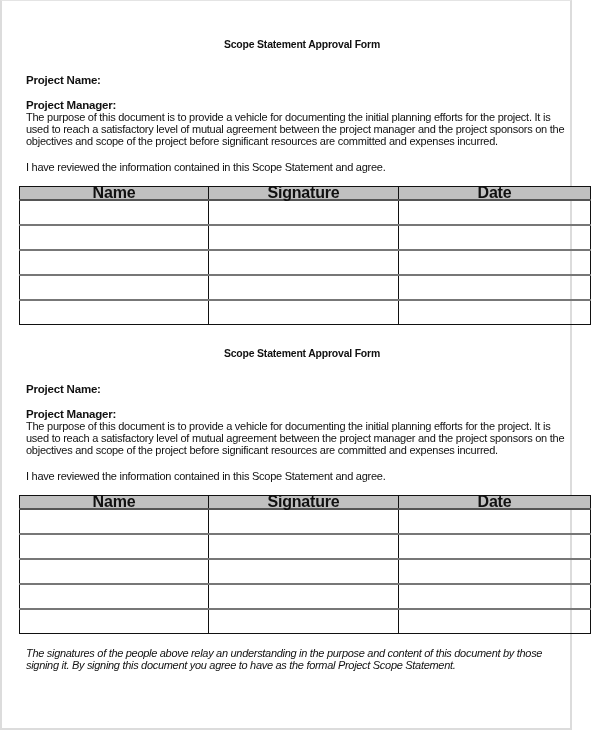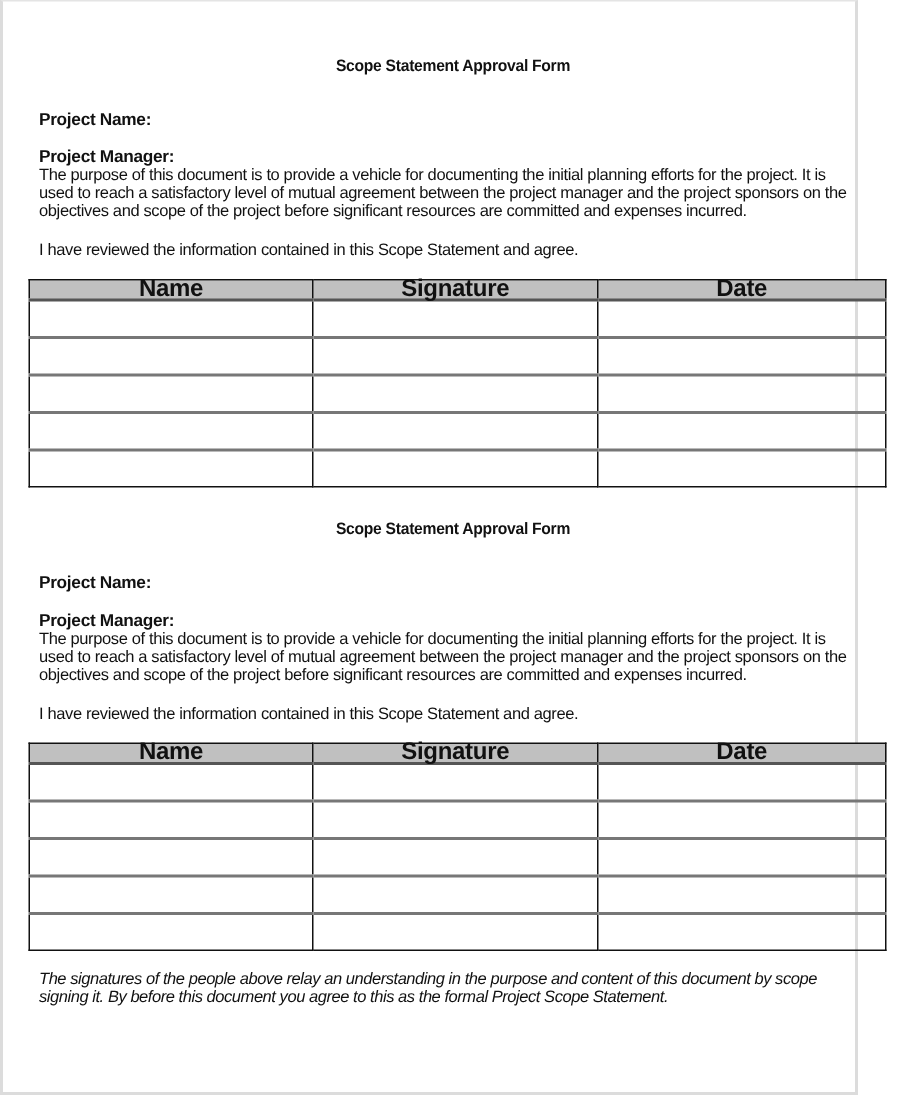--- a/index.html
+++ b/index.html
@@ -151,17 +151,17 @@
     </tr>
     <tr class="row">
       <td></td>
           <td></td>
           <td></td>
     </tr>
   </tbody>
     </table>
 
   <div class="abs footer" style="top:646px;">
-    <span>The signatures of the people above relay an understanding in the purpose and content of this document by scope</span>
-    <span>signing it. By before this document you agree to this as the formal Project Scope Statement.</span>
+    <span>The signatures of the people above relay an understanding in the purpose and content of this document by those</span>
+    <span>signing it. By signing this document you agree to have as the formal Project Scope Statement.</span>
   </div>
 
 </div>
 
 </body></html>

